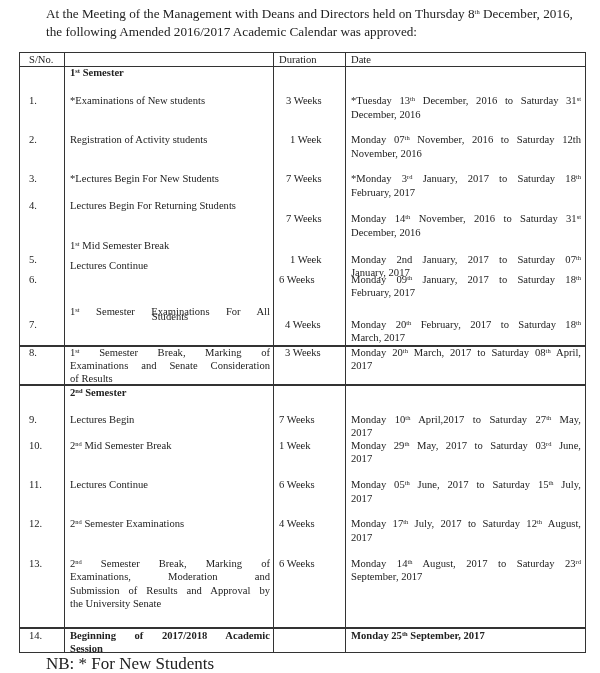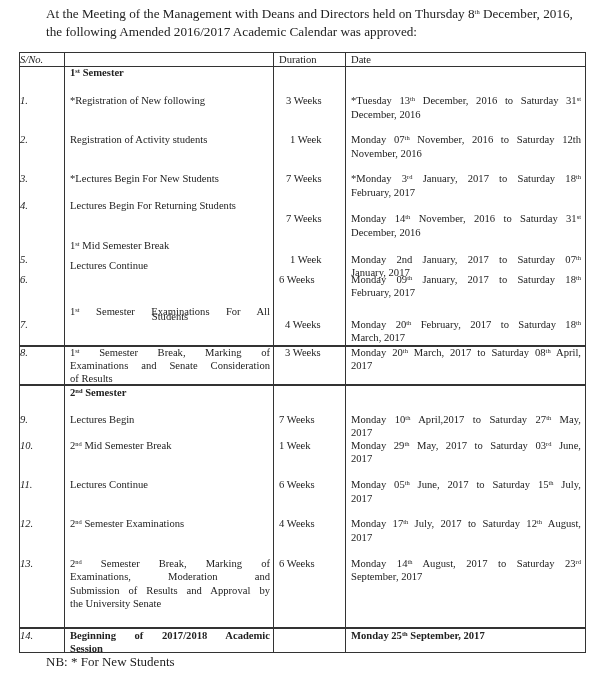--- a/index.html
+++ b/index.html
@@ -5,27 +5,27 @@
   html, body { margin:0; padding:0; background:#ffffff; }
   body { width:600px; height:673px; position:relative; overflow:hidden;
          font-family:"Liberation Serif", "DejaVu Serif", serif; color:#222; }
   .intro { position:absolute; left:46px; font-size:13.2px; line-height:18px; white-space:nowrap; }
   .tbl { position:absolute; left:19px; top:52px; width:567px; height:601px;
          border:1px solid #333; box-sizing:border-box; }
   .vline { position:absolute; top:0; bottom:0; width:1px; background:#333; }
   .hline { position:absolute; left:0; right:0; height:1px; background:#333; }
   .hline.thick { height:2px; }
   .cell { position:absolute; font-size:10.6px; line-height:13.5px; color:#222; }
-  .num { left:0;font-style:italic; }
+  .num { left:9px; }
   .act { left:50px; width:200px; }
   .dat { left:331px; width:230px; text-align:justify; text-align-last:auto; }
   .just { text-align:justify; text-align-last:justify; }
   .b { font-weight:bold; }
   sup { font-size:6.5px; vertical-align:top; position:relative; top:-2px; }
-  .nb { position:absolute; left:46px; top:654px; font-size:13px; }
+  .nb { position:absolute; left:46px; top:654px; font-size:17px; }
 </style>
 </head>
 <body>
 
 <div>
   <div class="intro" style="top:5px;"><span>At the Meeting of the Management with Deans and Directors held on Thursday 8</span><sup>th</sup><span> December, 2016,</span></div>
   <div class="intro" style="top:23px;">the following Amended 2016/2017 Academic Calendar was approved:</div>
 </div>
 
 <div class="tbl">
@@ -40,21 +40,21 @@
   <div class="hline thick" style="top:574px;"></div>
 
   <div class="cell num" style="top:0px;">S/No.</div>
   <div class="cell" style="top:0px; left:259px;">Duration</div>
   <div class="cell" style="top:0px; left:331px;">Date</div>
 
   <div class="cell act b" style="top:13px;"><span>1</span><sup>st</sup><span> Semester</span></div>
 
   <div>
     <div class="cell num" style="top:41px;">1.</div>
-    <div class="cell act" style="top:41px;">*Registration of New following</div>
+    <div class="cell act" style="top:41px;">*Examinations of New students</div>
     <div class="cell" style="top:41px; left:266px;">3 Weeks</div>
     <div class="cell dat just" style="top:41px;"><span>*Tuesday 13</span><sup>th</sup><span> December, 2016 to Saturday 31</span><sup>st</sup></div>
     <div class="cell dat" style="top:55px;">December, 2016</div>
   </div>
 
   <div>
     <div class="cell num" style="top:80px;">2.</div>
     <div class="cell act" style="top:80px;">Registration of Activity students</div>
     <div class="cell" style="top:80px; left:270px;">1 Week</div>
     <div class="cell dat just" style="top:80px;"><span>Monday 07</span><sup>th</sup><span> November, 2016 to Saturday  12th</span></div>

